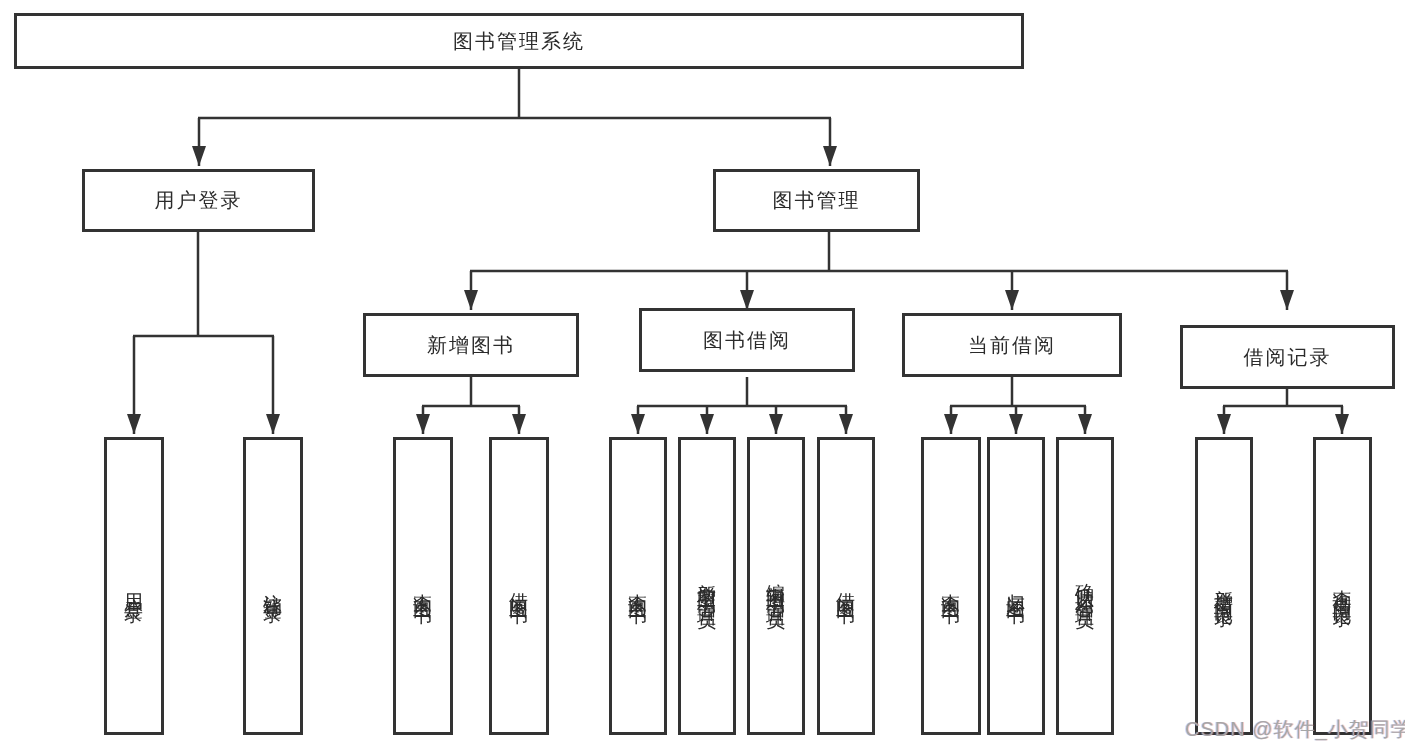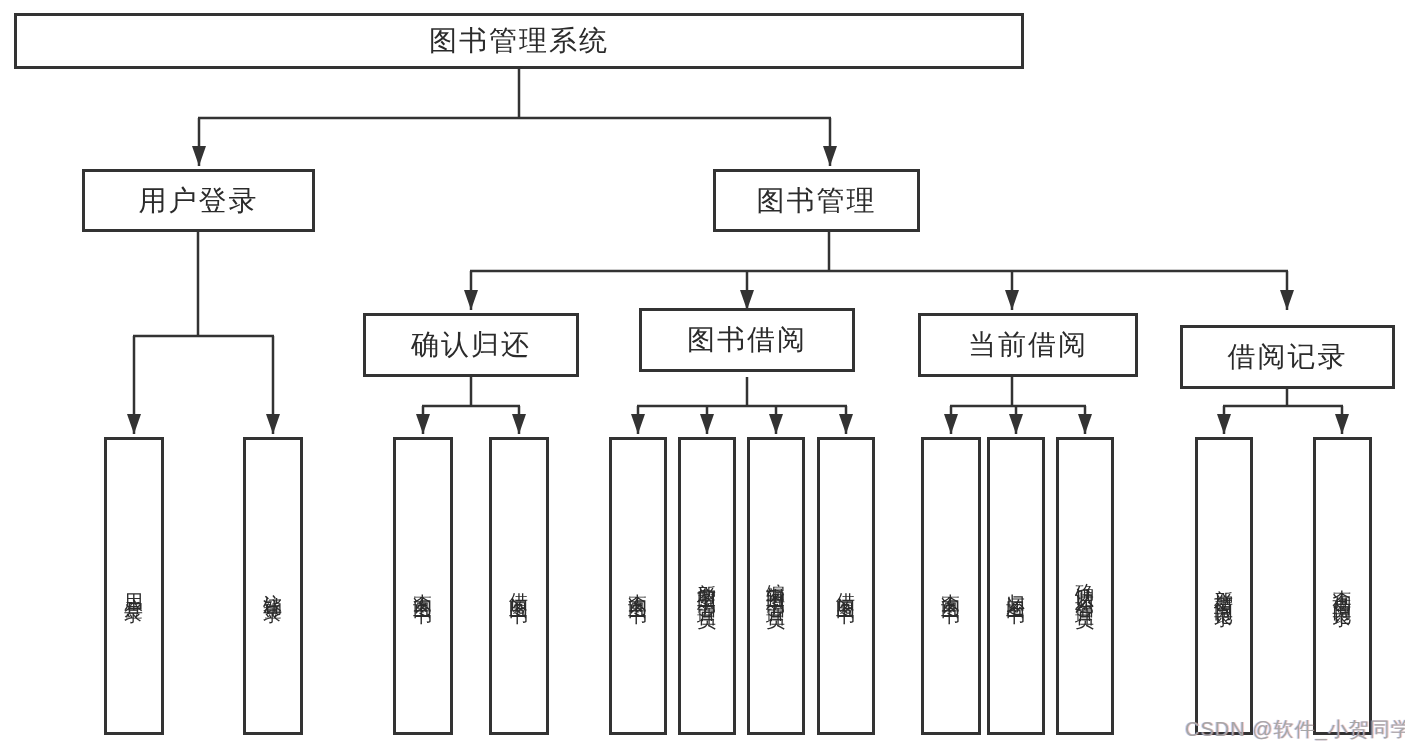--- a/index.html
+++ b/index.html
@@ -25,21 +25,21 @@
     position: absolute;
     box-sizing: border-box;
     background: #ffffff;
     border: 3px solid #333333;
     display: flex;
     align-items: center;
     justify-content: center;
     color: #2b2b2b;
   }
   .h-node {
-    font-size: 28px;
+    font-size: 20px;
     letter-spacing: 2px;
     white-space: nowrap;
   }
   .v-node .v-label {
     writing-mode: vertical-rl;
     text-orientation: mixed;
     font-size: 19px;
     letter-spacing: 4px;
     line-height: 1;
     color: #2b2b2b;
@@ -115,26 +115,26 @@
   </div>
 
   <div class="node h-node" style="left:82px; top:169px; width:233px; height:63px;">
     <span>用户登录</span>
   </div>
   <div class="node h-node" style="left:713px; top:169px; width:207px; height:63px;">
     <span>图书管理</span>
   </div>
 
   <div class="node h-node" style="left:363px; top:313px; width:216px; height:64px;">
-    <span>确认归还</span>
+    <span>新增图书</span>
   </div>
   <div class="node h-node" style="left:639px; top:308px; width:216px; height:64px;">
     <span>图书借阅</span>
   </div>
-  <div class="node h-node" style="left:902px; top:313px; width:220px; height:64px;margin-left:16px;">
+  <div class="node h-node" style="left:902px; top:313px; width:220px; height:64px;">
     <span>当前借阅</span>
   </div>
   <div class="node h-node" style="left:1180px; top:313px; width:215px; height:64px;margin-top:12px;">
     <span>借阅记录</span>
   </div>
 
   <div class="node v-node" style="left:104px; top:437px; width:60px; height:298px;">
     <span class="v-label">用户登录</span>
   </div>
   <div class="node v-node" style="left:243px; top:437px; width:60px; height:298px;">

